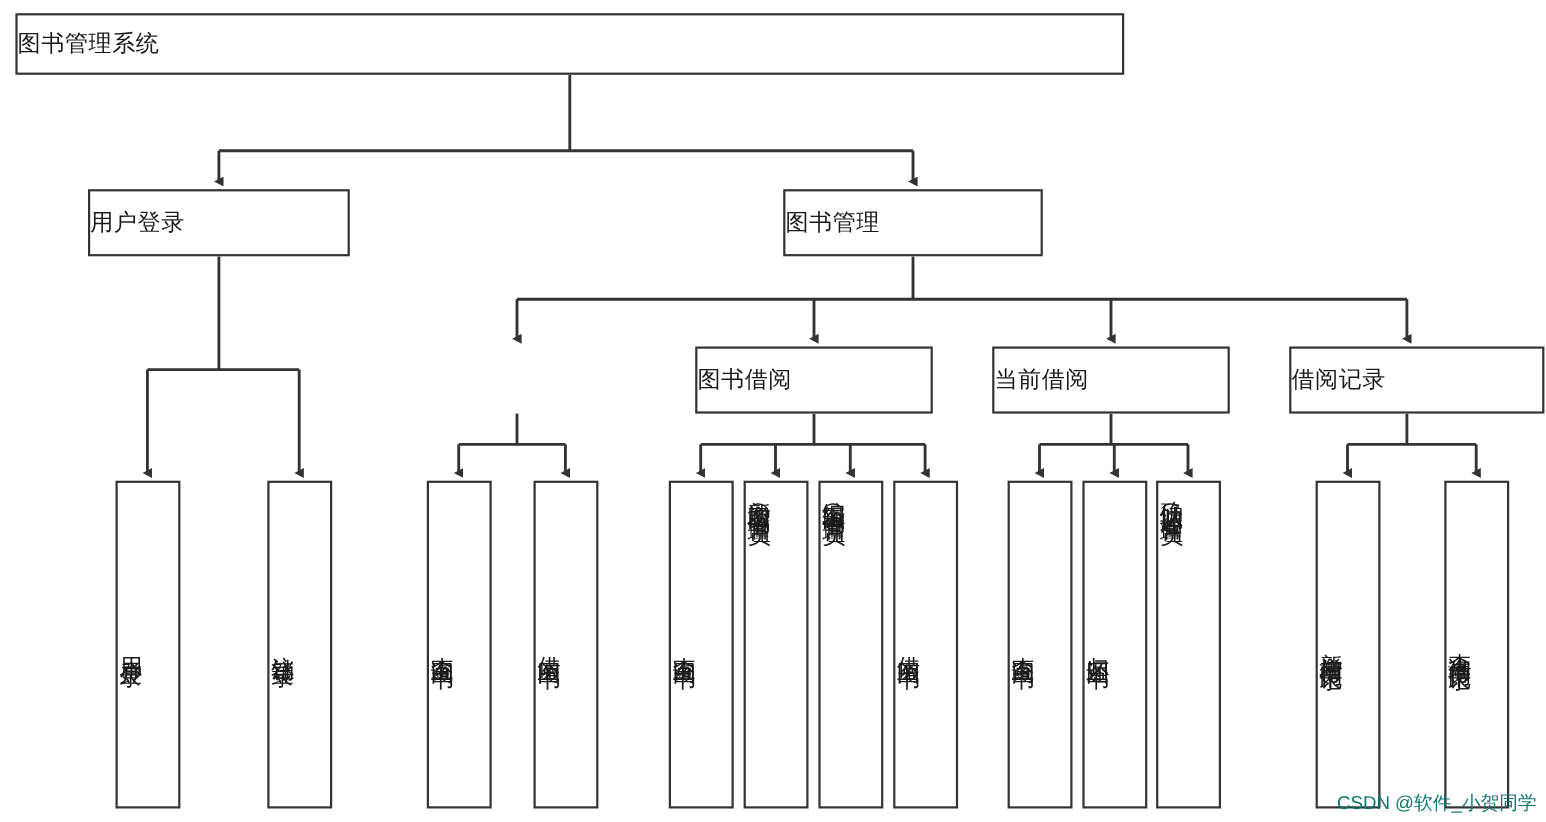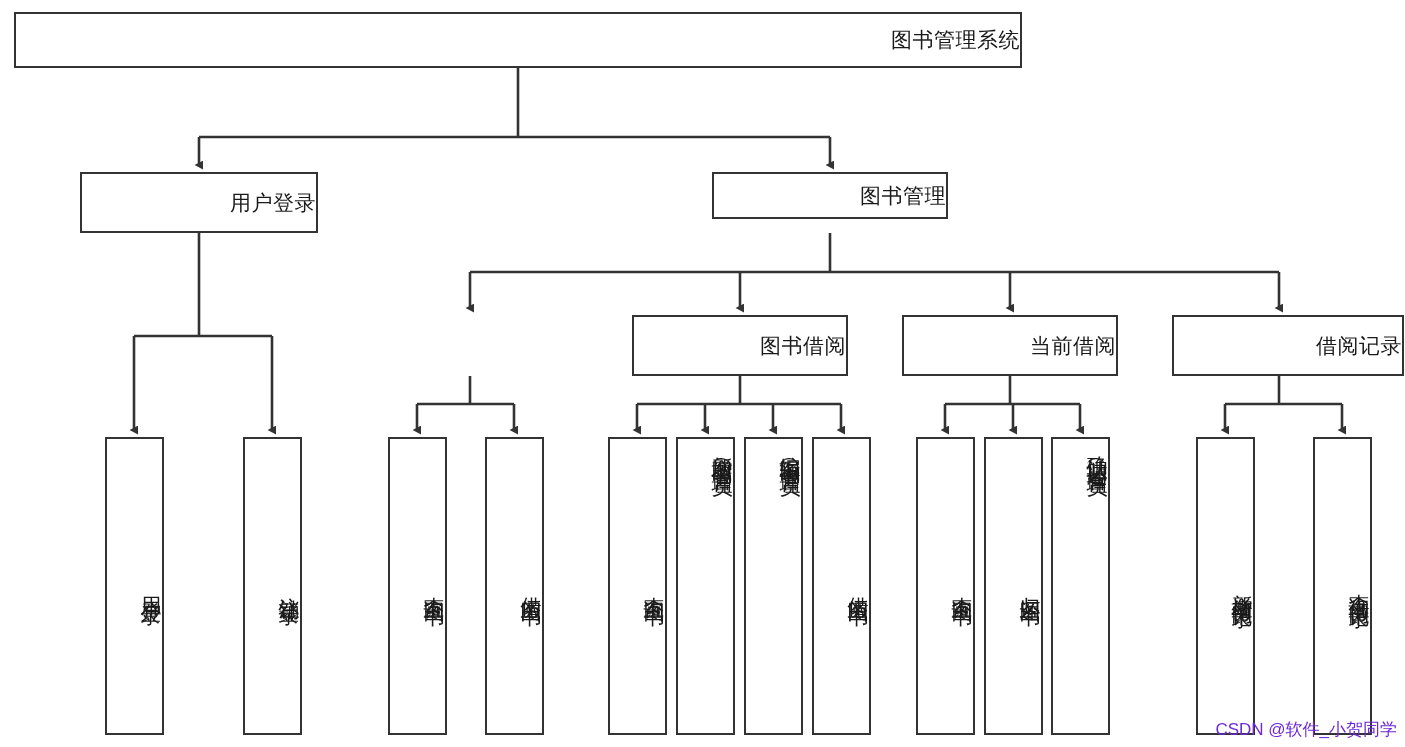--- a/index.html
+++ b/index.html
@@ -24,21 +24,21 @@
     width: 1405px;
     height: 747px;
   }
   .node-box {
     position: absolute;
     box-sizing: border-box;
     background: #ffffff;
     border: 2px solid #333333;
     display: flex;
     align-items: center;
-    justify-content: flex-end;
+    justify-content: flex-start;
     overflow: hidden;
   }
   .node-label-h {
     font-size: 21px;
     color: #1a1a1a;
     line-height: 1.2;
     white-space: nowrap;
     letter-spacing: 0.5px;
   }
   .node-label-v {
@@ -48,21 +48,21 @@
     text-orientation: upright;
     letter-spacing: 3px;
     line-height: 1.05;
     white-space: nowrap;
   }
   .watermark {
     position: absolute;
     right: 8px;
     bottom: 6px;
     font-size: 17px;
-    color: #6d28d9;
+    color: #0f766e;
     white-space: nowrap;
     font-family: "Liberation Sans", "DejaVu Sans", sans-serif;
   }
 </style>
 </head>
 <body>
 
 <div id="canvas">
 
   <svg class="diagram" viewBox="0 0 1405 747" xmlns="http://www.w3.org/2000/svg">
@@ -115,21 +115,21 @@
     </g>
   </svg>
 
   <div class="node-box" style="left:14px; top:12px; width:1008px; height:56px;">
     <span class="node-label-h">图书管理系统</span>
   </div>
 
   <div class="node-box" style="left:80px; top:172px; width:238px; height:61px;">
     <span class="node-label-h">用户登录</span>
   </div>
-  <div class="node-box" style="left:712px; top:172px; width:236px; height:47px;">
+  <div class="node-box" style="left:712px; top:172px; width:236px; height:61px;">
     <span class="node-label-h">图书管理</span>
   </div>
 
   <div class="node-box" style="left:902px; top:315px; width:216px; height:61px;">
     <span class="node-label-h">当前借阅</span>
   </div>
   <div class="node-box" style="left:632px; top:315px; width:216px; height:61px;">
     <span class="node-label-h">图书借阅</span>
   </div>
   <div class="node-box" style="left:1172px; top:315px; width:232px; height:61px;">

